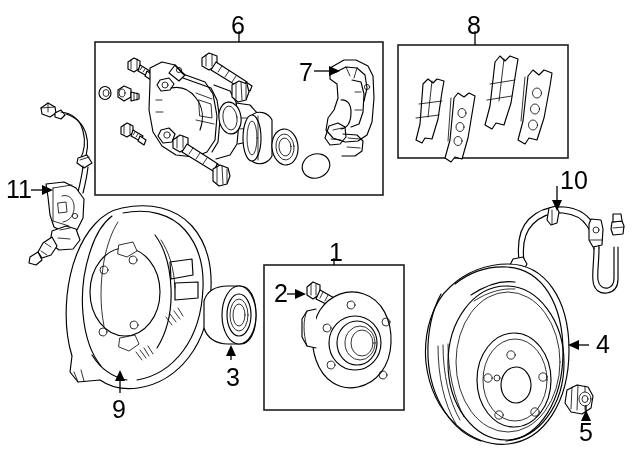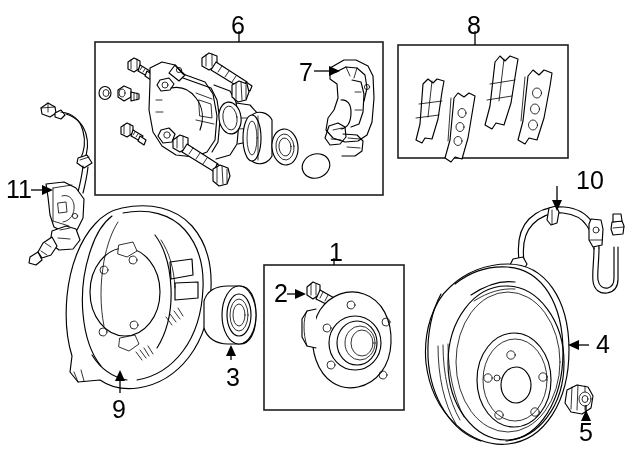--- a/index.html
+++ b/index.html
@@ -345,21 +345,21 @@
       <polygon class="arrowhead" points="568,345 579,340 579,350"></polygon>
 
       <path class="leader" d="M586,405 L586,418"></path>
       <polygon class="arrowhead" points="586,410 581,421 591,421"></polygon>
     </g>
   </svg>
 
   <div class="callout" style="left:231px;top:13px;">6</div>
   <div class="callout" style="left:467px;top:13px;">8</div>
   <div class="callout" style="left:299px;top:60px;">7</div>
-  <div class="callout" style="left:576px;top:168px;">10</div>
+  <div class="callout" style="left:560px;top:168px;">10</div>
   <div class="callout" style="left:6px;top:177px;">11</div>
   <div class="callout" style="left:329px;top:240px;">1</div>
   <div class="callout" style="left:274px;top:281px;">2</div>
   <div class="callout" style="left:226px;top:365px;">3</div>
   <div class="callout" style="left:112px;top:397px;">9</div>
   <div class="callout" style="left:596px;top:332px;">4</div>
   <div class="callout" style="left:579px;top:420px;">5</div>
 
 </div>
 

